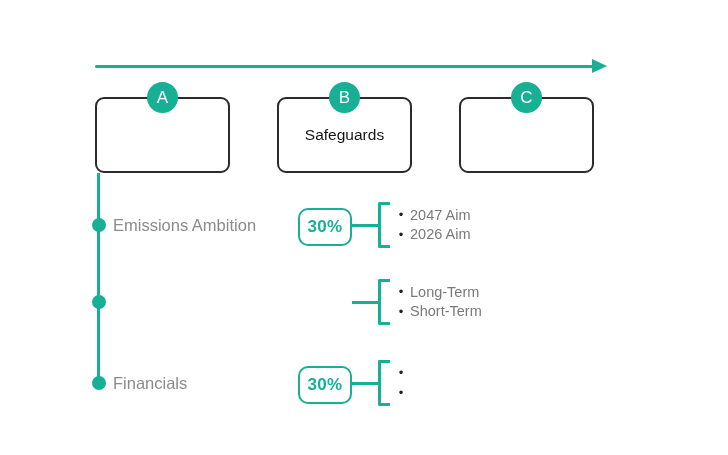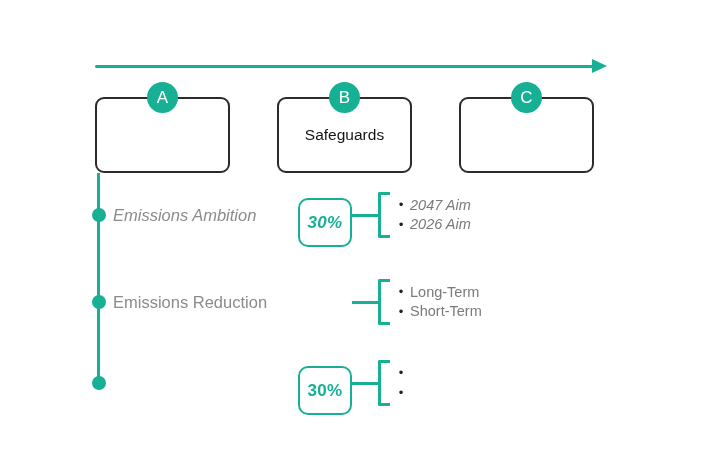--- a/index.html
+++ b/index.html
@@ -48,33 +48,33 @@
   }
 
   
   .v-line{
     position:absolute;left:97px;top:173px;width:2.5px;height:212px;
     background:var(--accent);
   }
 
   
   .row{position:absolute;left:0;width:728px;height:60px;}
-  .row.r0{top:185px;font-style:italic;}
+  .row.r0{top:195px;}
   .row.r1{top:272px;}
   .row.r2{top:353px;}
   .row-dot{
     position:absolute;left:91.5px;top:23px;width:14px;height:14px;border-radius:50%;
     background:var(--accent);
   }
   .row-label{
     position:absolute;left:113px;top:0;height:60px;display:flex;align-items:center;
     color:var(--label);font-size:16.5px;white-space:nowrap;
   }
   .weight-badge{
-    position:absolute;left:298px;top:13px;width:54px;height:49px;box-sizing:border-box;
+    position:absolute;left:298px;top:13px;width:54px;height:38px;box-sizing:border-box;
     border:2.5px solid var(--accent);border-radius:10px;background:#ffffff;
     display:flex;align-items:center;justify-content:center;
     color:var(--accent);font-size:17px;font-weight:700;letter-spacing:.3px;
   }
   .connector{
     position:absolute;left:352px;top:28.5px;width:26px;height:3px;background:var(--accent);
   }
   .bracket{
     position:absolute;left:378px;top:7px;width:12px;height:46px;box-sizing:border-box;
     border-left:3px solid var(--accent);
@@ -135,37 +135,37 @@
       </li>
       <li>
         <span class="dot">•</span>
         <span>2026 Aim</span>
       </li>
     </ul>
   </div>
 
   <div class="row r1">
     <div class="row-dot"></div>
-    <div class="row-label">Emissions Reduction</div>
     <div class="connector"></div>
     <div class="bracket"></div>
     <ul class="bullet-list">
       <li>
         <span class="dot">•</span>
         <span>Long-Term</span>
       </li>
       <li>
         <span class="dot">•</span>
         <span>Short-Term</span>
       </li>
     </ul>
   </div>
 
   <div class="row r2">
     <div class="row-dot"></div>
+    <div class="row-label">Financials</div>
     <div class="weight-badge">30%</div>
     <div class="connector"></div>
     <div class="bracket"></div>
     <ul class="bullet-list">
       <li>
         <span class="dot">•</span>
       </li>
       <li>
         <span class="dot">•</span>
       </li>

